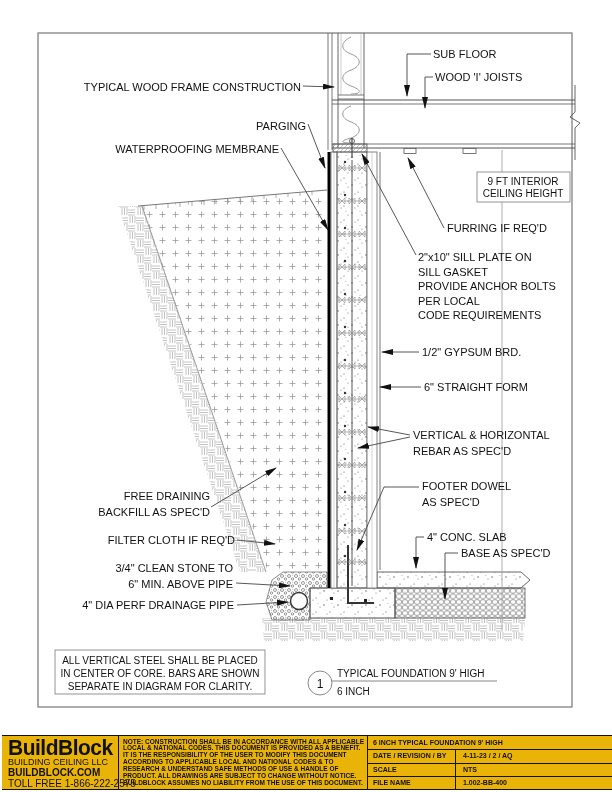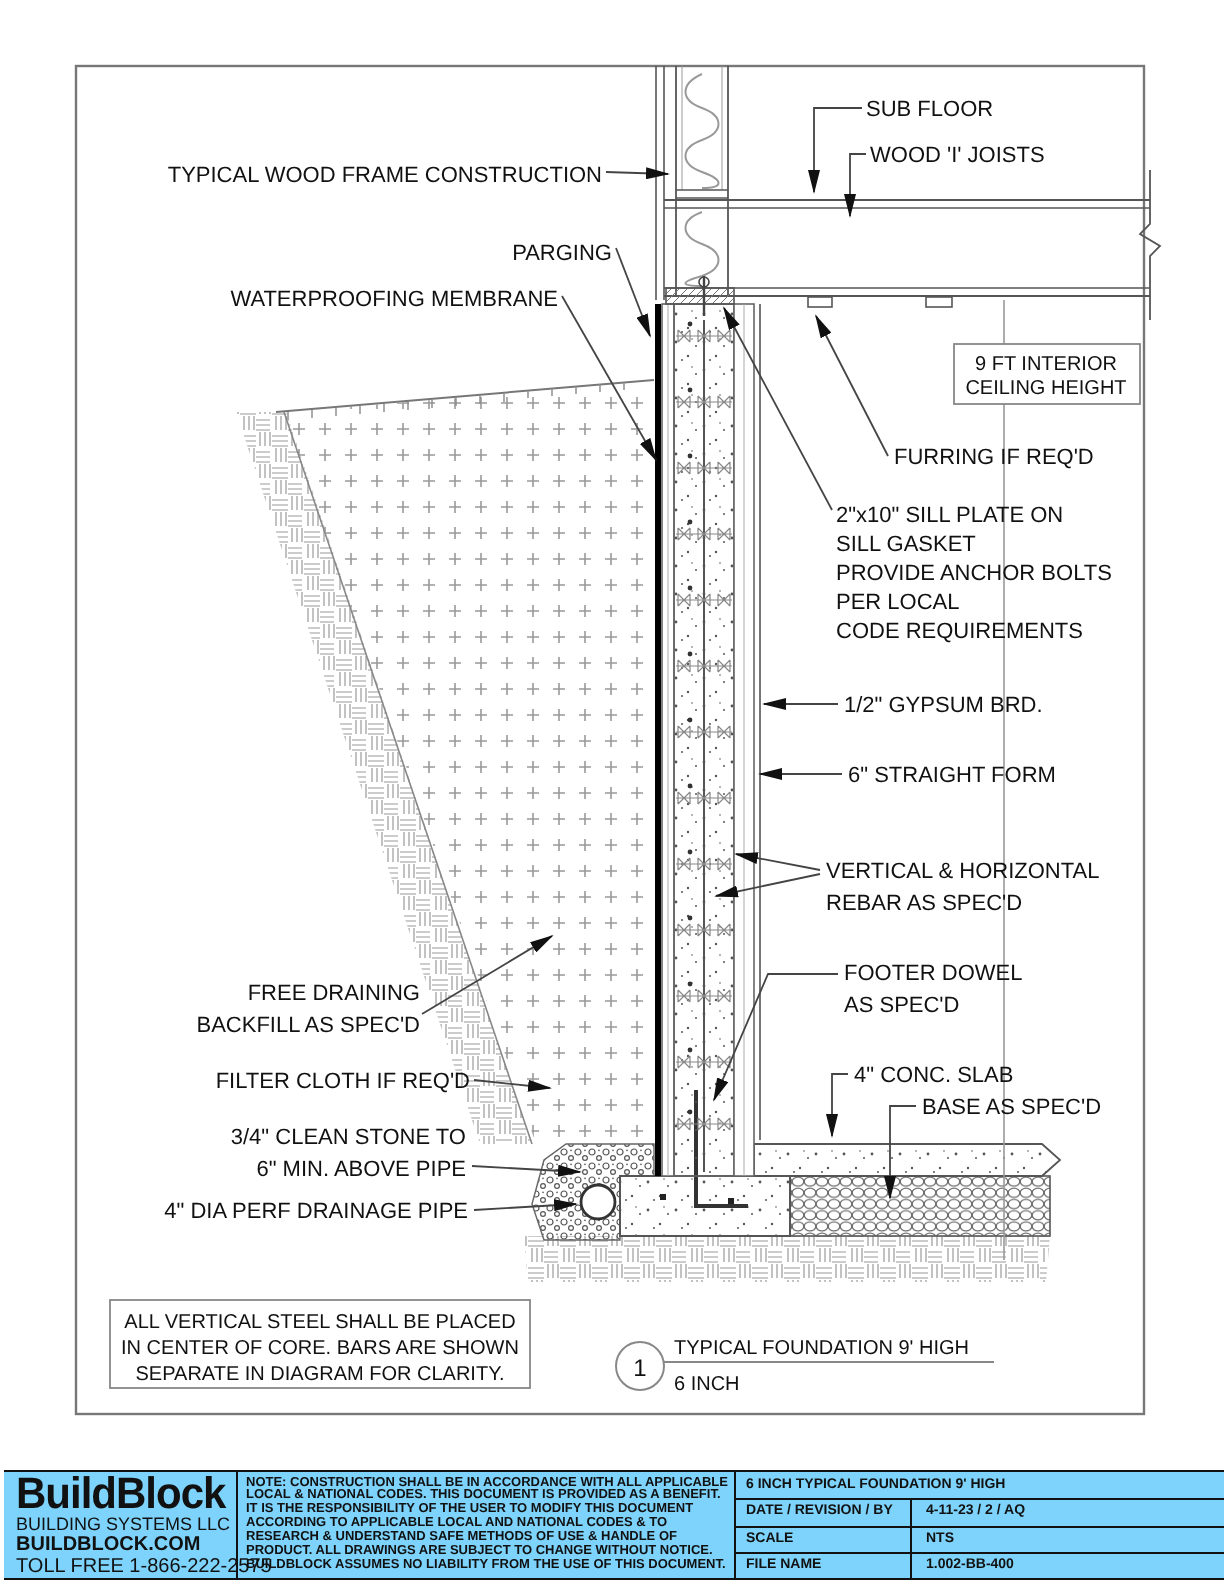--- a/index.html
+++ b/index.html
@@ -4,21 +4,21 @@
 <style>
   html,body{margin:0;padding:0;background:#fff;}
   .page{position:relative;width:612px;height:792px;background:#fff;overflow:hidden;
         font-family:"Liberation Sans",sans-serif;color:#111;}
   svg text{font-family:"Liberation Sans",sans-serif;fill:#111;}
   .lbl{font-size:11px;}
   .lbl-s{font-size:10px;}
   
   .titleblock{position:absolute;left:2px;top:735px;width:610px;height:53px;
               border-top:1.4px solid #111;border-bottom:1.4px solid #111;
-              display:flex;background:#7dd3fc;}
+              display:flex;background:#eab308;}
   .tb-logo{width:116px;padding:1px 0 0 6px;box-sizing:border-box;}
   .tb-logo .logo{font-size:21px;font-weight:bold;letter-spacing:-0.5px;line-height:20px;
                  transform:scaleY(1.05);transform-origin:left top;white-space:nowrap;}
   .tb-logo .l1{font-size:9px;line-height:10px;white-space:nowrap;}
   .tb-logo .l2{font-size:10px;line-height:11px;white-space:nowrap;font-weight:bold;}
   .tb-logo .l3{font-size:10px;line-height:11px;white-space:nowrap;}
   .tb-note{flex:1;border-left:1.4px solid #111;border-right:1.4px solid #111;
            padding:2.5px 3px 0 4px;box-sizing:border-box;}
   .tb-note div{font-size:6.5px;font-weight:bold;line-height:6.9px;white-space:nowrap;}
   .tb-info{width:252px;display:flex;flex-direction:column;box-sizing:border-box;}
@@ -231,21 +231,21 @@
     <line x1="332" y1="681" x2="497" y2="681" stroke="#888" stroke-width="1"></line>
     <text class="lbl-s" x="337" y="677">TYPICAL FOUNDATION 9' HIGH</text>
     <text class="lbl-s" x="337" y="695">6 INCH</text>
   </g>
 </svg>
 
 
 <div class="titleblock">
   <div class="tb-logo">
     <div class="logo">BuildBlock</div>
-    <div class="l1">BUILDING SYSTEMS LLC</div>
+    <div class="l1">BUILDING CEILING LLC</div>
     <div class="l2">BUILDBLOCK.COM</div>
     <div class="l3">TOLL FREE 1-866-222-2575</div>
   </div>
   <div class="tb-note">
     <div>NOTE: CONSTRUCTION SHALL BE IN ACCORDANCE WITH ALL APPLICABLE</div>
     <div>LOCAL &amp; NATIONAL CODES. THIS DOCUMENT IS PROVIDED AS A BENEFIT.</div>
     <div>IT IS THE RESPONSIBILITY OF THE USER TO MODIFY THIS DOCUMENT</div>
     <div>ACCORDING TO APPLICABLE LOCAL AND NATIONAL CODES &amp; TO</div>
     <div>RESEARCH &amp; UNDERSTAND SAFE METHODS OF USE &amp; HANDLE OF</div>
     <div>PRODUCT. ALL DRAWINGS ARE SUBJECT TO CHANGE WITHOUT NOTICE.</div>

